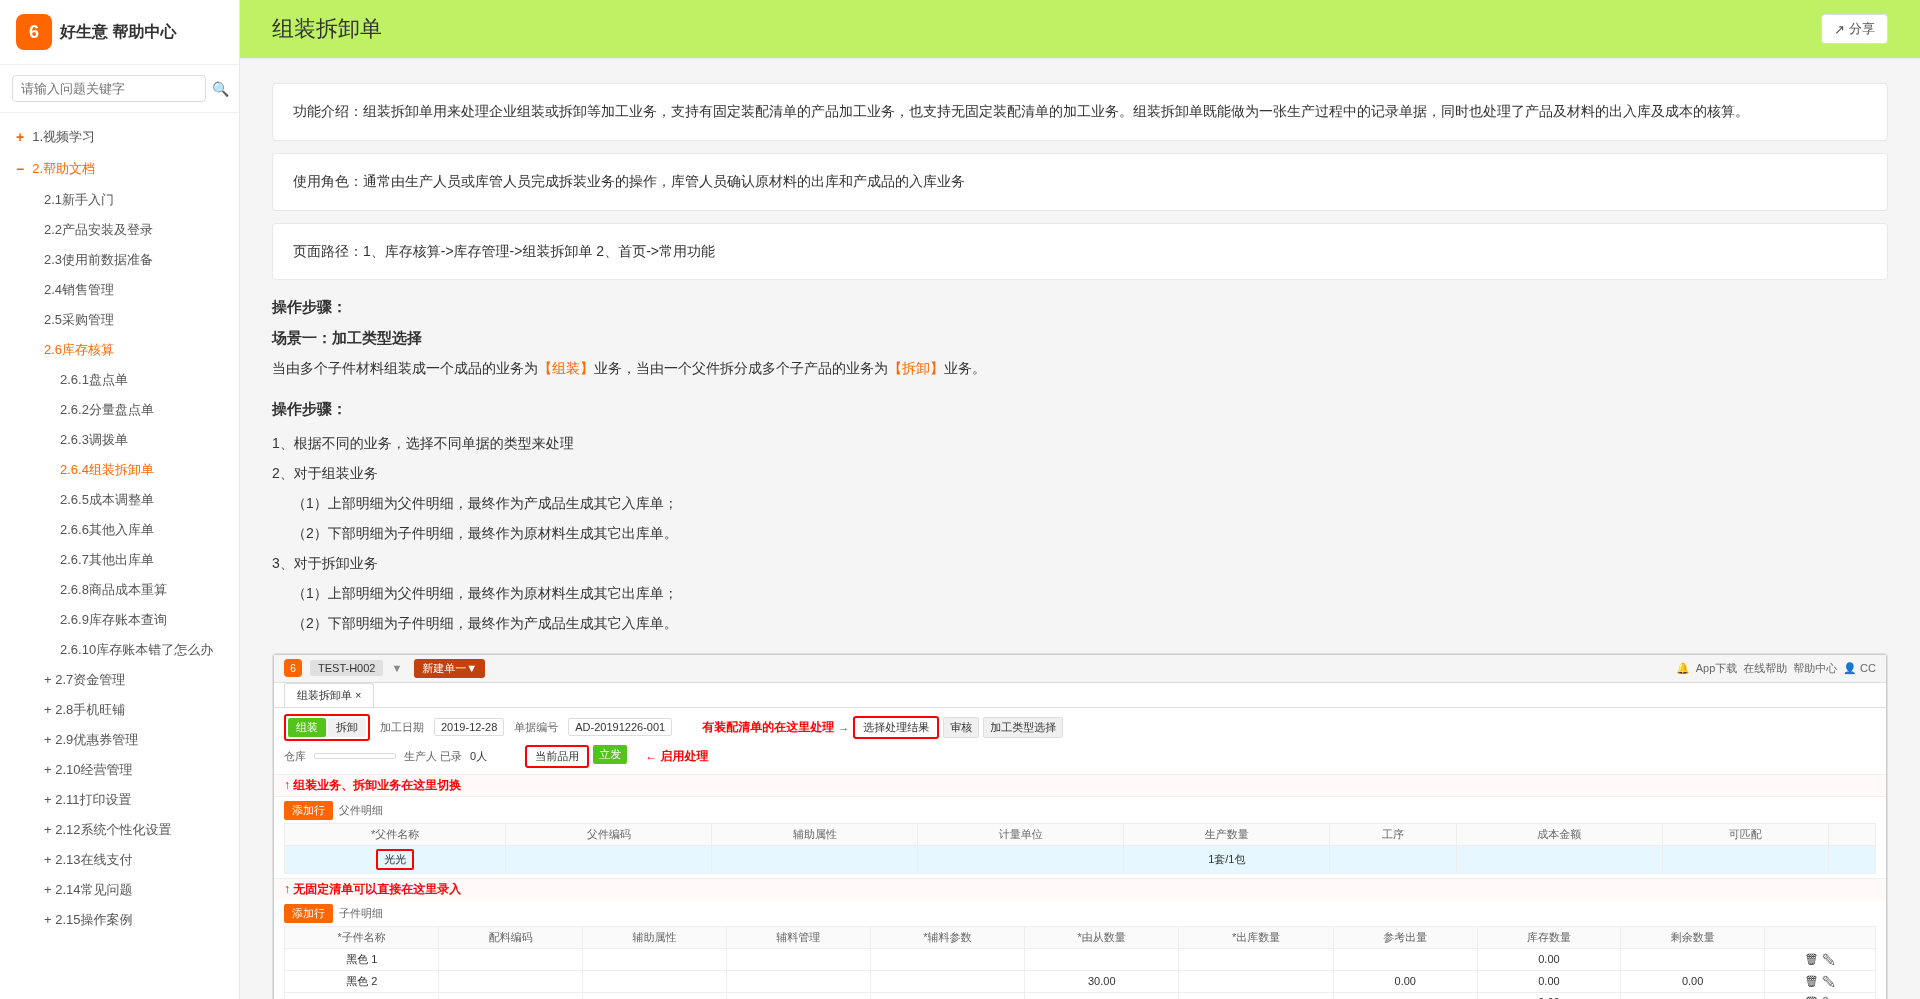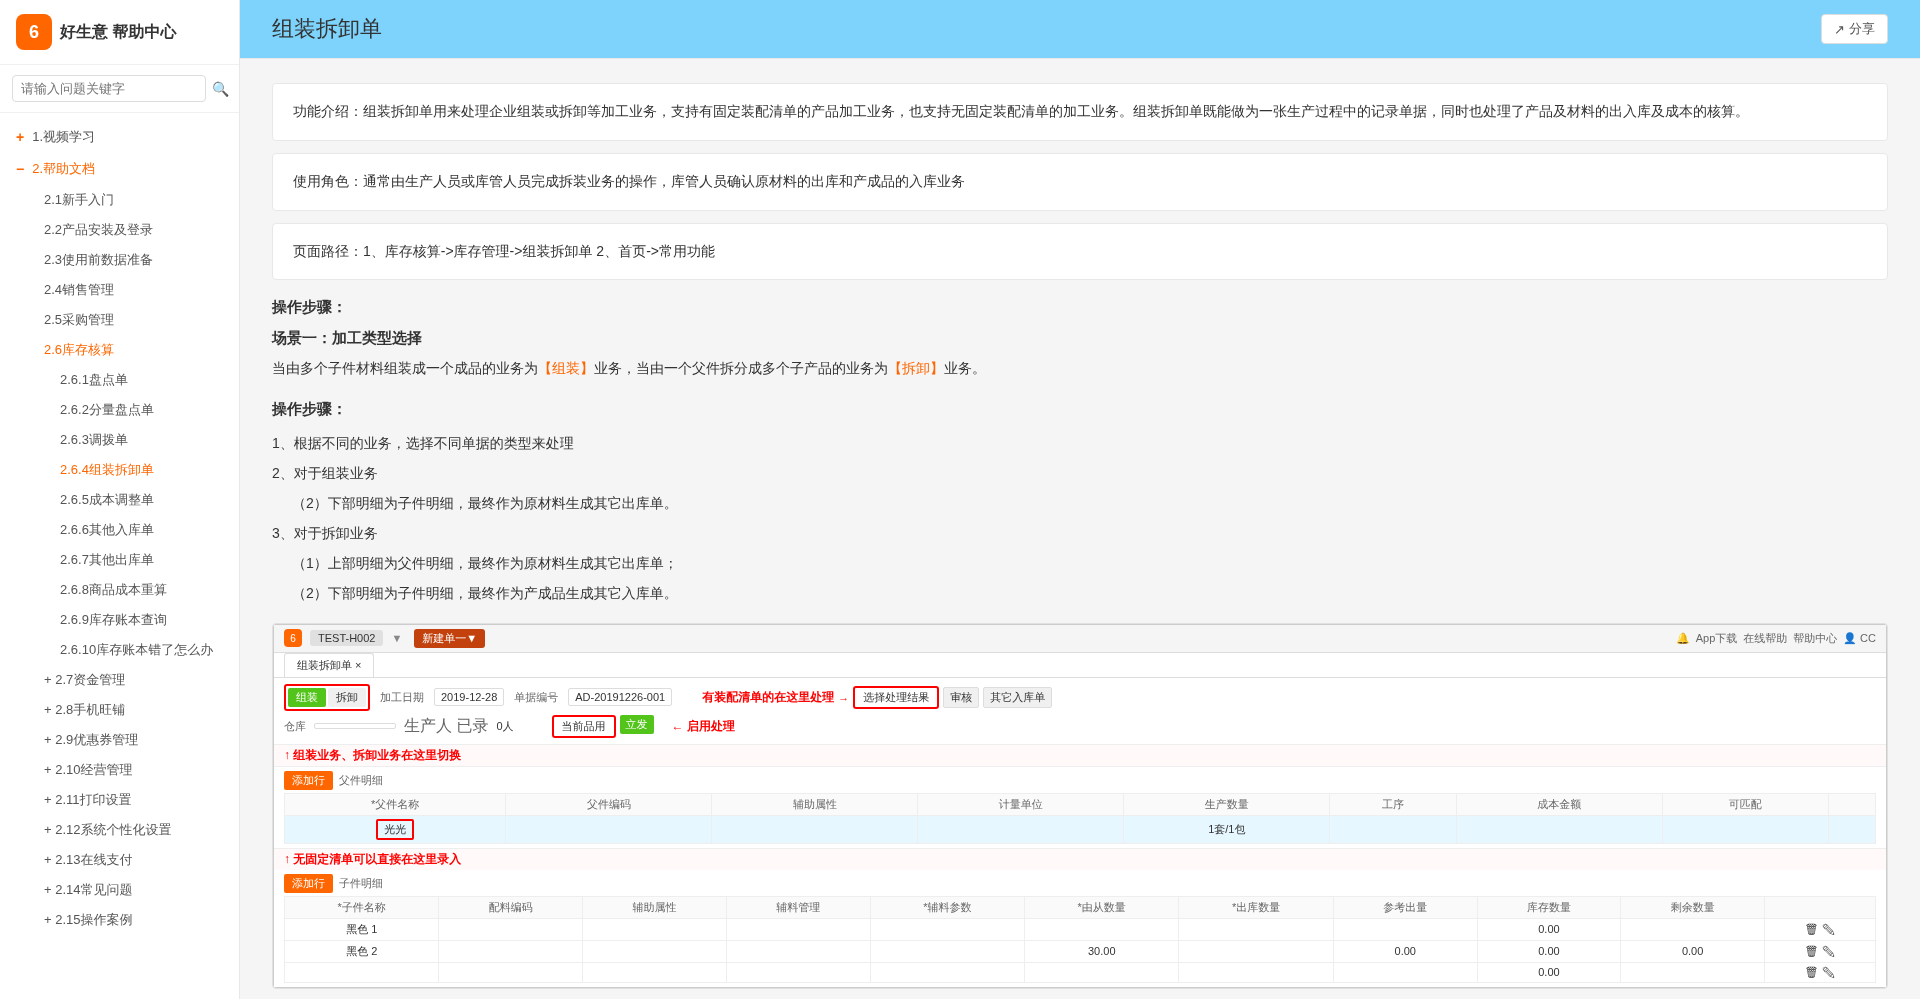--- a/index.html
+++ b/index.html
@@ -102,21 +102,21 @@
 
     
     .main {
       flex: 1;
       display: flex;
       flex-direction: column;
       height: 100vh;
       overflow: hidden;
     }
     .main-header {
-      background: #7dd3fc;
+      background: #bef264;
       padding: 14px 32px;
       border-bottom: 1px solid #e8e8e8;
       display: flex;
       align-items: center;
       justify-content: space-between;
     }
     .page-title {
       font-size: 22px;
       font-weight: normal;
       color: #333;
@@ -299,20 +299,21 @@
 
     <div class="scene-title">场景一：加工类型选择</div>
     <div class="scene-sub">
       当由多个子件材料组装成一个成品的业务为<span class="highlight-link">【组装】</span>业务，当由一个父件拆分成多个子产品的业务为<span class="highlight-link">【拆卸】</span>业务。
     </div>
 
     <div class="section-title">操作步骤：</div>
     <div class="steps-list">
       <p>1、根据不同的业务，选择不同单据的类型来处理</p>
       <p>2、对于组装业务</p>
+      <p class="sub">（1）上部明细为父件明细，最终作为产成品生成其它入库单；</p>
       <p class="sub">（2）下部明细为子件明细，最终作为原材料生成其它出库单。</p>
       <p>3、对于拆卸业务</p>
       <p class="sub">（1）上部明细为父件明细，最终作为原材料生成其它出库单；</p>
       <p class="sub">（2）下部明细为子件明细，最终作为产成品生成其它入库单。</p>
     </div>
 
     <div class="screenshot-container">
       <div style="position:relative; background:#eee; padding:0;">
 
         <div style="background:#fff; border:1px solid #ccc; font-size:11px; overflow:hidden;">
@@ -351,28 +352,28 @@
               <span style="font-size:11px;color:#666;">单据编号</span>
               <span style="font-size:11px;border:1px solid #ddd;padding:2px 6px;border-radius:2px;">AD-20191226-001</span>
 
               <div style="position:relative;display:flex;align-items:center;gap:4px;margin-left:20px;">
                 <span style="color:#f00;font-size:12px;font-weight:bold;">有装配清单的在这里处理</span>
                 <span style="color:#f00;">→</span>
                 <div style="border:2px solid #f00;border-radius:3px;padding:2px 8px;background:#fff;">
                   <span style="font-size:11px;">选择处理结果</span>
                 </div>
                 <span style="font-size:11px;background:#f0f0f0;border:1px solid #ddd;border-radius:2px;padding:2px 6px;">审核</span>
-                <span style="font-size:11px;background:#f0f0f0;border:1px solid #ddd;border-radius:2px;padding:2px 6px;">其它入库单</span>
+                <span style="font-size:11px;background:#f0f0f0;border:1px solid #ddd;border-radius:2px;padding:2px 6px;">加工类型选择</span>
               </div>
             </div>
 
             <div style="display:flex;align-items:center;gap:8px;margin-top:4px;">
               <span style="font-size:11px;color:#666;">仓库</span>
               <span style="font-size:11px;border:1px solid #ddd;padding:2px 40px;border-radius:2px;"></span>
-              <span style="font-size:16px;color:#666;">生产人 已录</span>
+              <span style="font-size:11px;color:#666;">生产人 已录</span>
               <span style="font-size:11px;">0人</span>
 
               <div style="position:relative;display:flex;align-items:flex-start;gap:4px;margin-left:30px;">
                 <div style="border:2px solid #f00;padding:2px 8px;border-radius:3px;">
                   <span style="font-size:11px;">当前品用</span>
                 </div>
                 <span style="font-size:11px;background:#52c41a;color:#fff;border-radius:2px;padding:2px 6px;">立发</span>
               </div>
               <span style="color:#f00;font-size:12px;font-weight:bold;margin-left:10px;">← 启用处理</span>
             </div>

